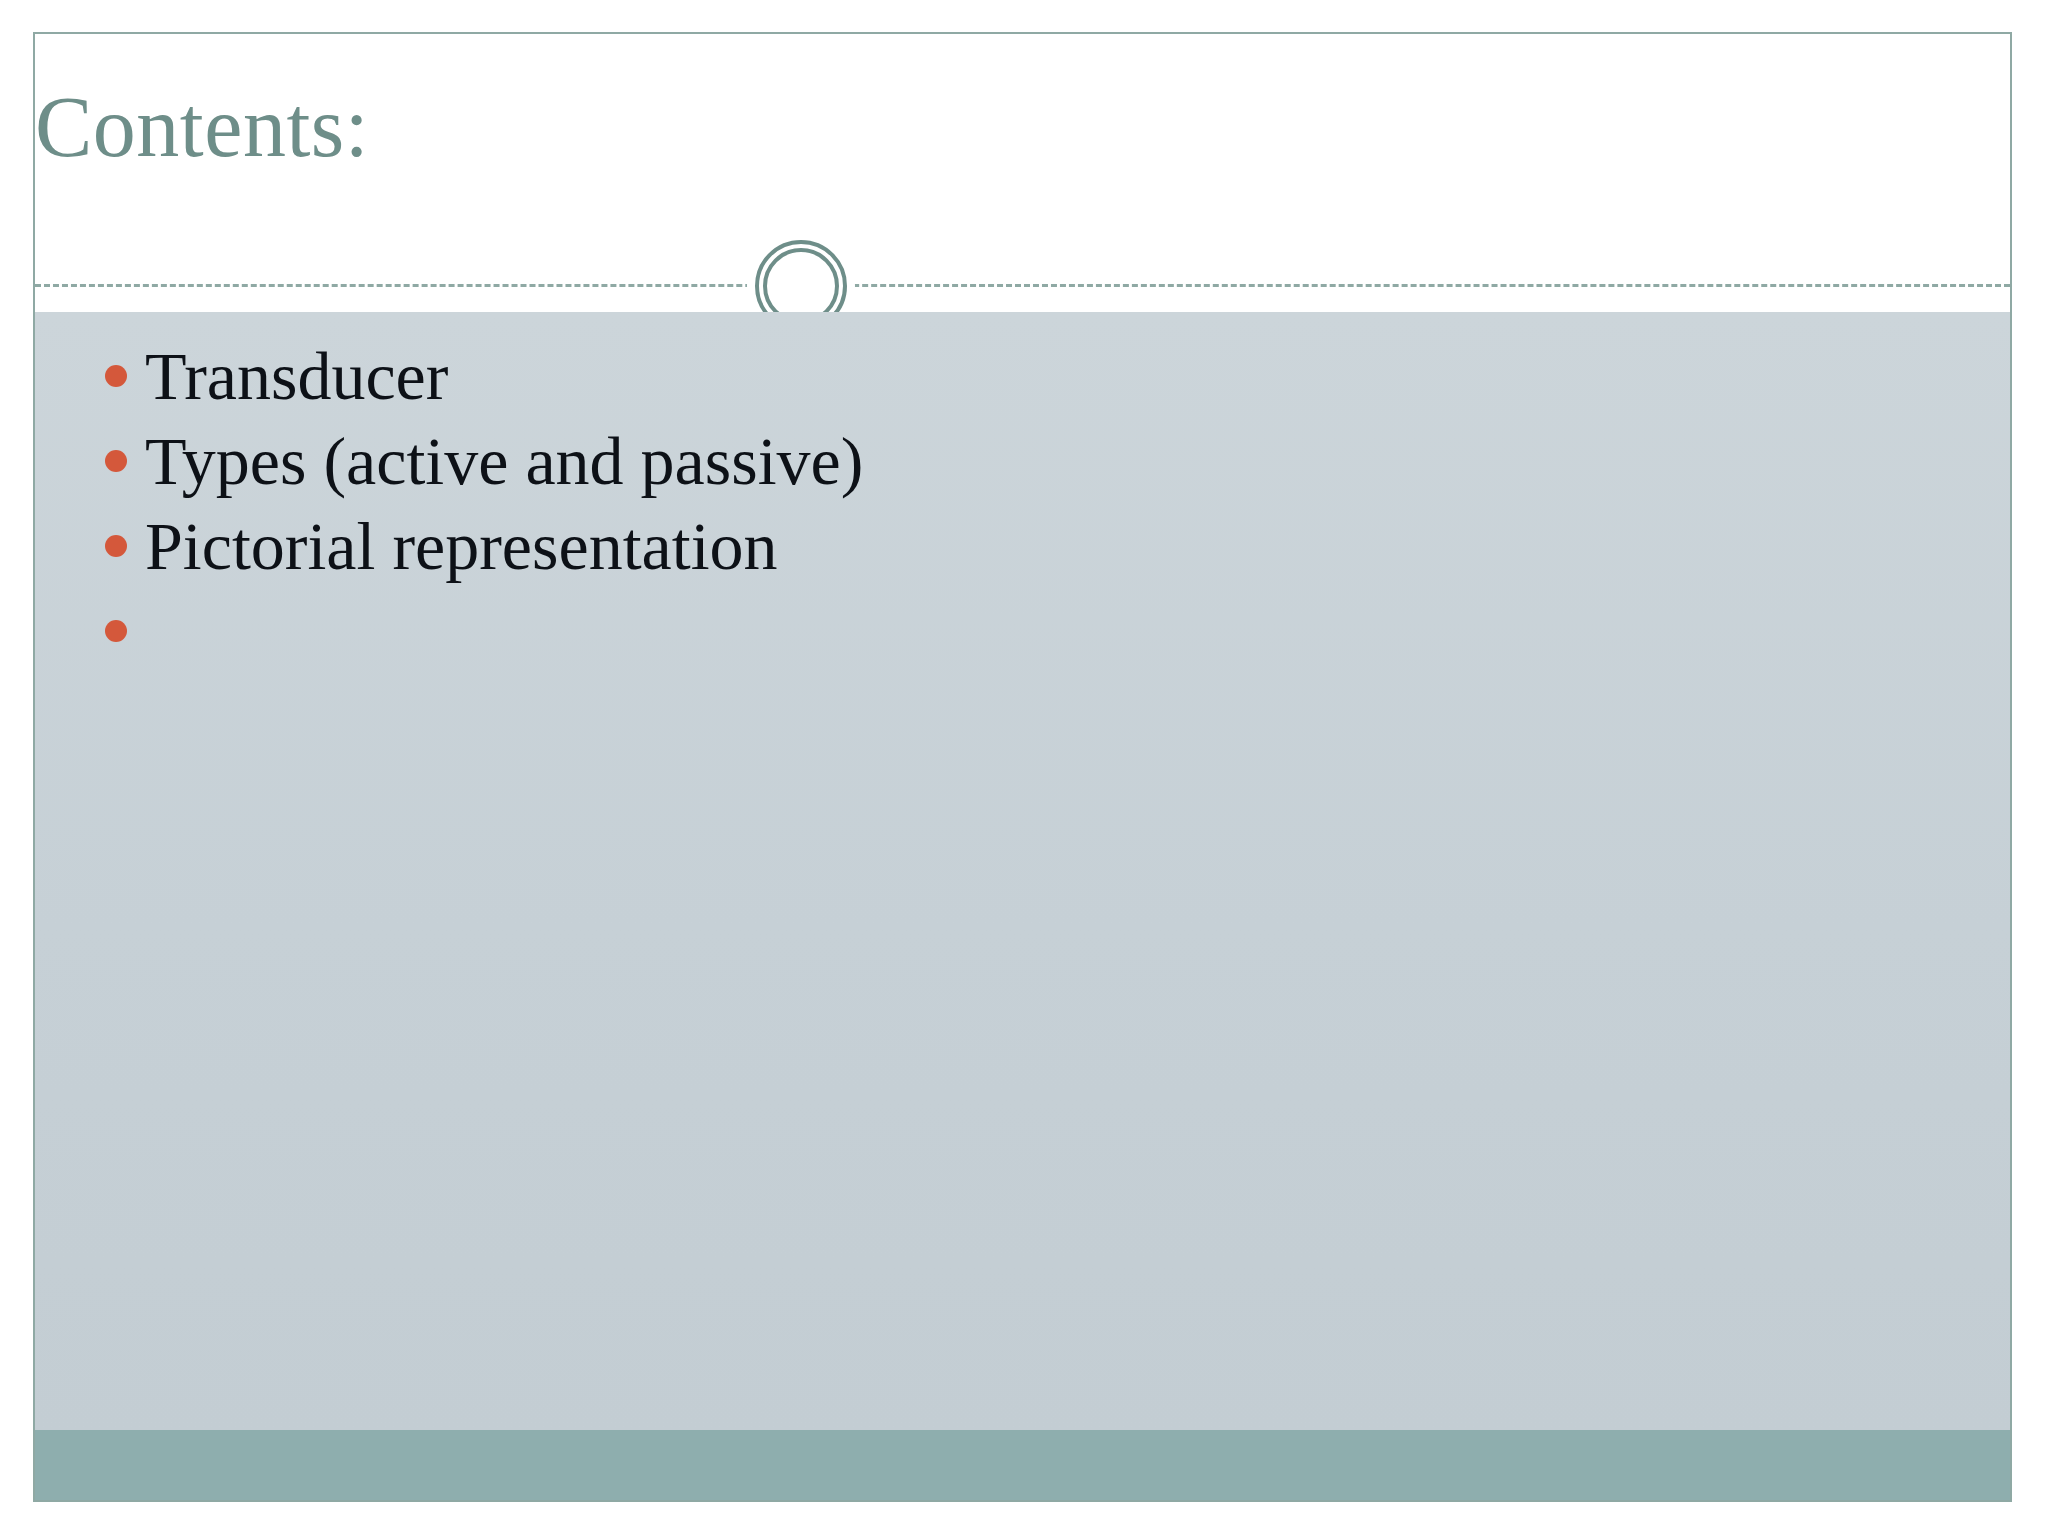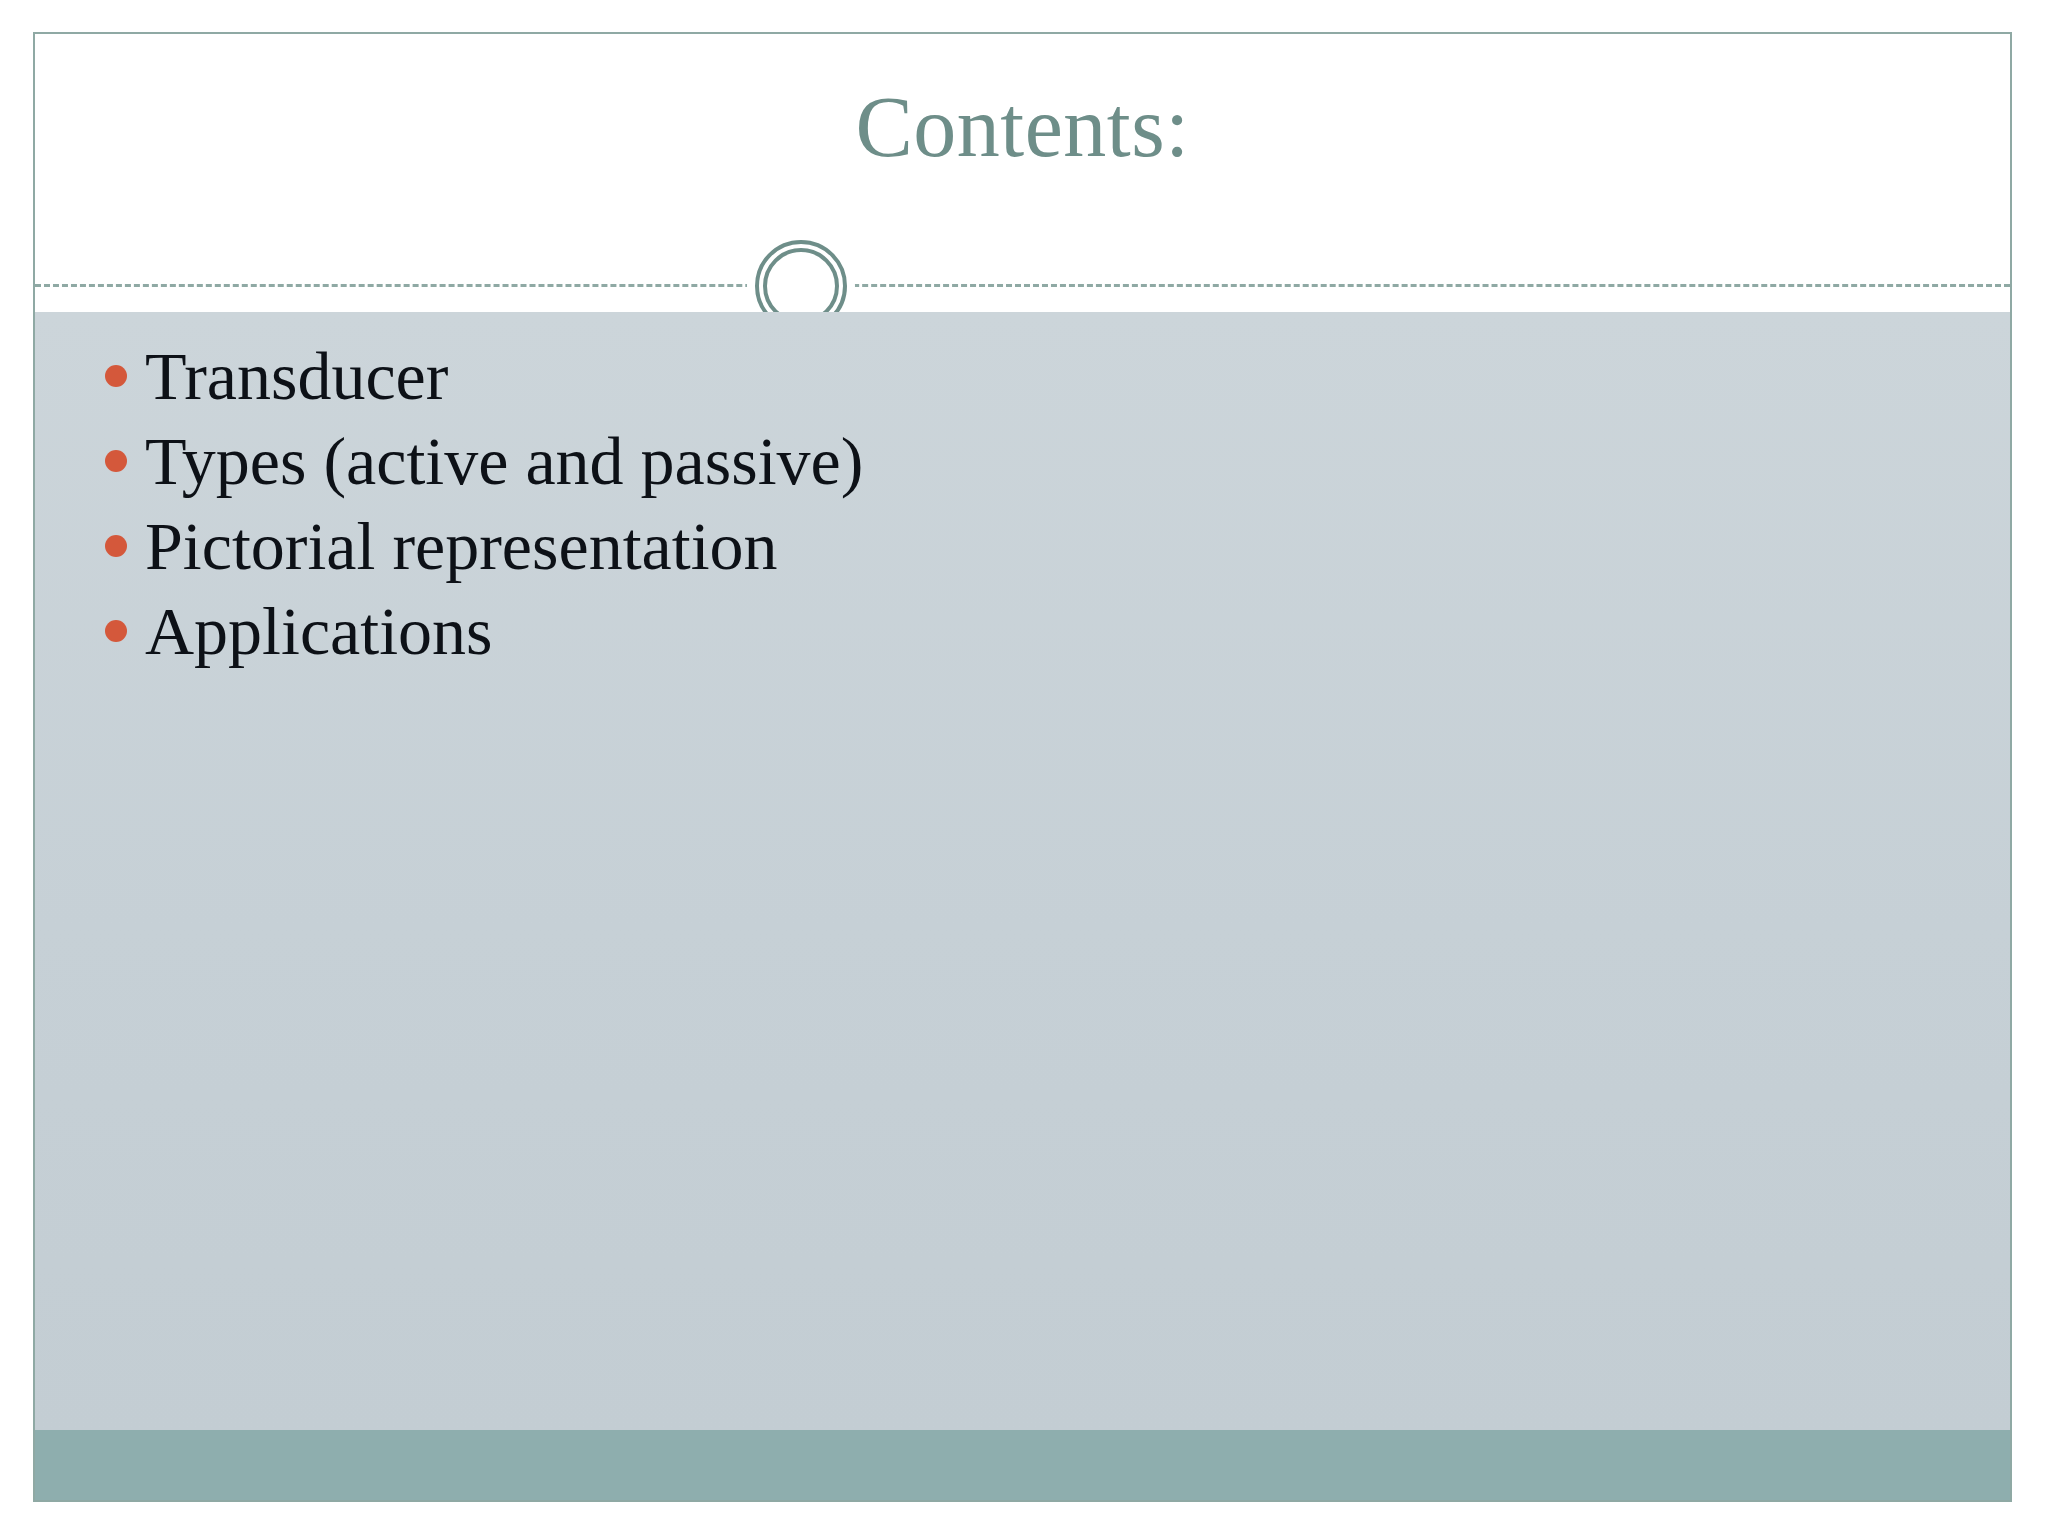--- a/index.html
+++ b/index.html
@@ -37,21 +37,20 @@
     width: 100%;
     height: 278px;
     background: #ffffff;
   }
 
   .page-title {
     position: absolute;
     left: 0;
     top: 48px;
     width: 100%;
-    text-align: center;
     font-family: "Liberation Serif", "DejaVu Serif", serif;
     font-size: 86px;
     font-weight: 400;
     line-height: 1.05;
     color: #6e8e89;
     letter-spacing: 0.5px;
     white-space: nowrap;
   }
 
   
@@ -198,21 +197,20 @@
 
       <li class="bullet-item">
         <span class="bullet-dot"></span>
         <span class="bullet-text">Pictorial representation</span>
       </li>
 
 
 
       <li class="bullet-item">
         <span class="bullet-dot"></span>
-        <span class="bullet-text">Applications</span>
       </li>
 
     </ul>
   </div>
 
   <div class="footer-bar"></div>
 
 </div>
 
 </body></html>

